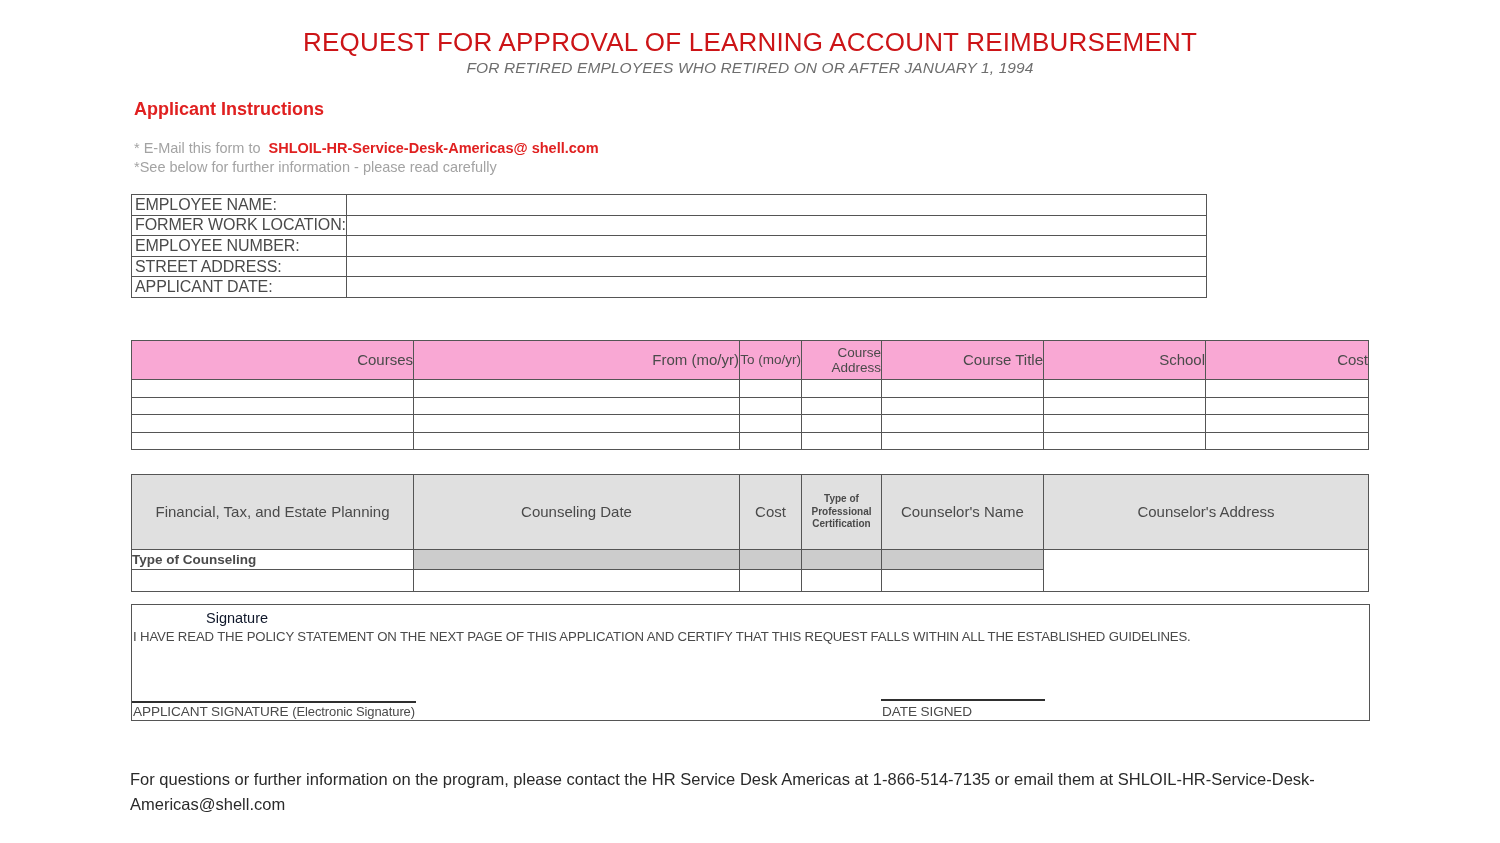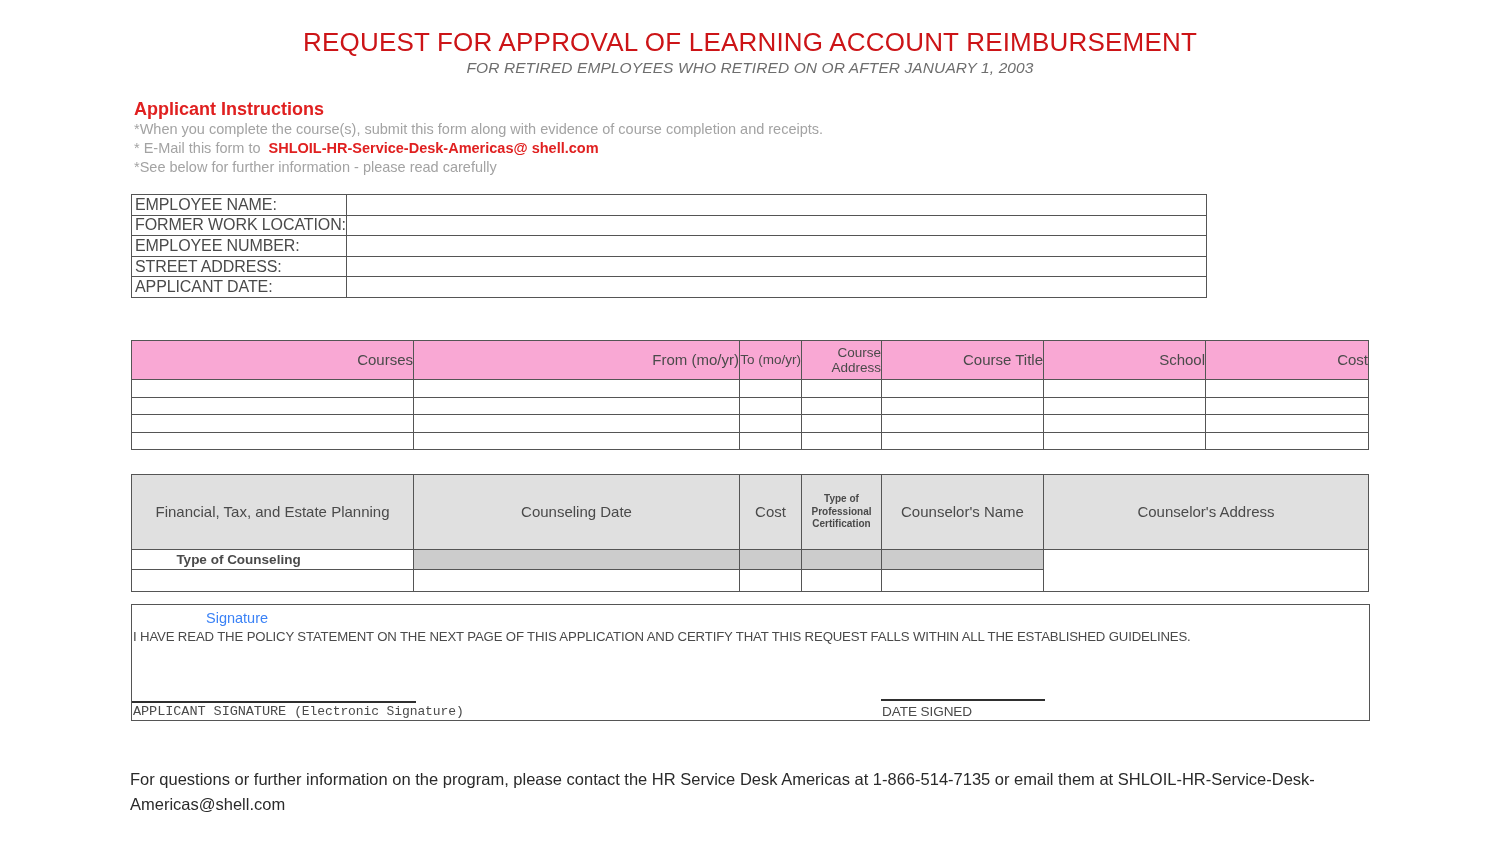--- a/index.html
+++ b/index.html
@@ -138,21 +138,21 @@
     color: #4a4a4a;
     line-height: 1.12;
   }
   #counseling-table th.tiny {
     font-size: 10px;
     line-height: 1.25;
     font-weight: bold;
   }
   #counseling-table td.subhdr {
     height: 19px;
-    text-align: center;
+    text-align: left;
     font-size: 13.5px;
     font-weight: bold;
     color: #4a4a4a;
     padding-right: 68px;
   }
   #counseling-table td.shade { background: #cccccc; height: 19px; }
   #counseling-table td.blank2 { height: 21px; }
   #counseling-table td.addr-merge { background: #ffffff; }
 
   
@@ -163,21 +163,21 @@
     width: 1237px;
     height: 115px;
     border: 1.4px solid #555555;
     background: #ffffff;
   }
   .sig-label {
     position: absolute;
     top: 5px;
     left: 74px;
     font-size: 14.5px;
-    color: #3b82f6;
+    color: #0f172a;
   }
   .sig-statement {
     position: absolute;
     top: 24px;
     left: 1px;
     font-size: 13.2px;
     color: #4a4a4a;
     letter-spacing: -0.15px;
     white-space: nowrap;
   }
@@ -189,45 +189,44 @@
   #applicant-rule { top: 96px; left: 0px; width: 284px; }
   #date-rule { top: 94px; left: 749px; width: 164px; }
   .sig-caption {
     position: absolute;
     top: 99px;
     font-size: 13.6px;
     color: #4a4a4a;
     letter-spacing: -0.1px;
     white-space: nowrap;
   }
-  #applicant-caption { left: 1px; font-family: Liberation Mono, monospace; }
+  #applicant-caption { left: 1px; }
   #date-caption { left: 750px; }
   .sig-caption .paren { font-size: 13px; }
 
   
   #footer-note {
     position: absolute;
     top: 767px;
     left: 130px;
     width: 1240px;
     font-size: 16.5px;
     color: #2a2a2a;
     line-height: 1.5;
   }
 </style>
 </head>
 <body>
 
 <div class="page">
 
   <div class="doc-title">REQUEST FOR APPROVAL OF LEARNING ACCOUNT REIMBURSEMENT</div>
-  <div class="doc-subtitle">FOR RETIRED EMPLOYEES WHO RETIRED ON OR AFTER JANUARY 1, 2003</div>
+  <div class="doc-subtitle">FOR RETIRED EMPLOYEES WHO RETIRED ON OR AFTER JANUARY 1, 1994</div>
 
   <div class="instr-heading">Applicant Instructions</div>
-  <div class="instr-line instr-1">*When you complete the course(s), submit this form along with evidence of course completion and receipts.</div>
   <div class="instr-line instr-2">
     <span>* E-Mail this form to</span><span class="instr-email">SHLOIL-HR-Service-Desk-Americas@ shell.com</span>
   </div>
   <div class="instr-line instr-3">*See below for further information - please read carefully</div>
 
   <table class="tbl" id="employee-table">
     <colgroup>
         <col style="width:215px">
         <col style="width:860px">
       </colgroup>

